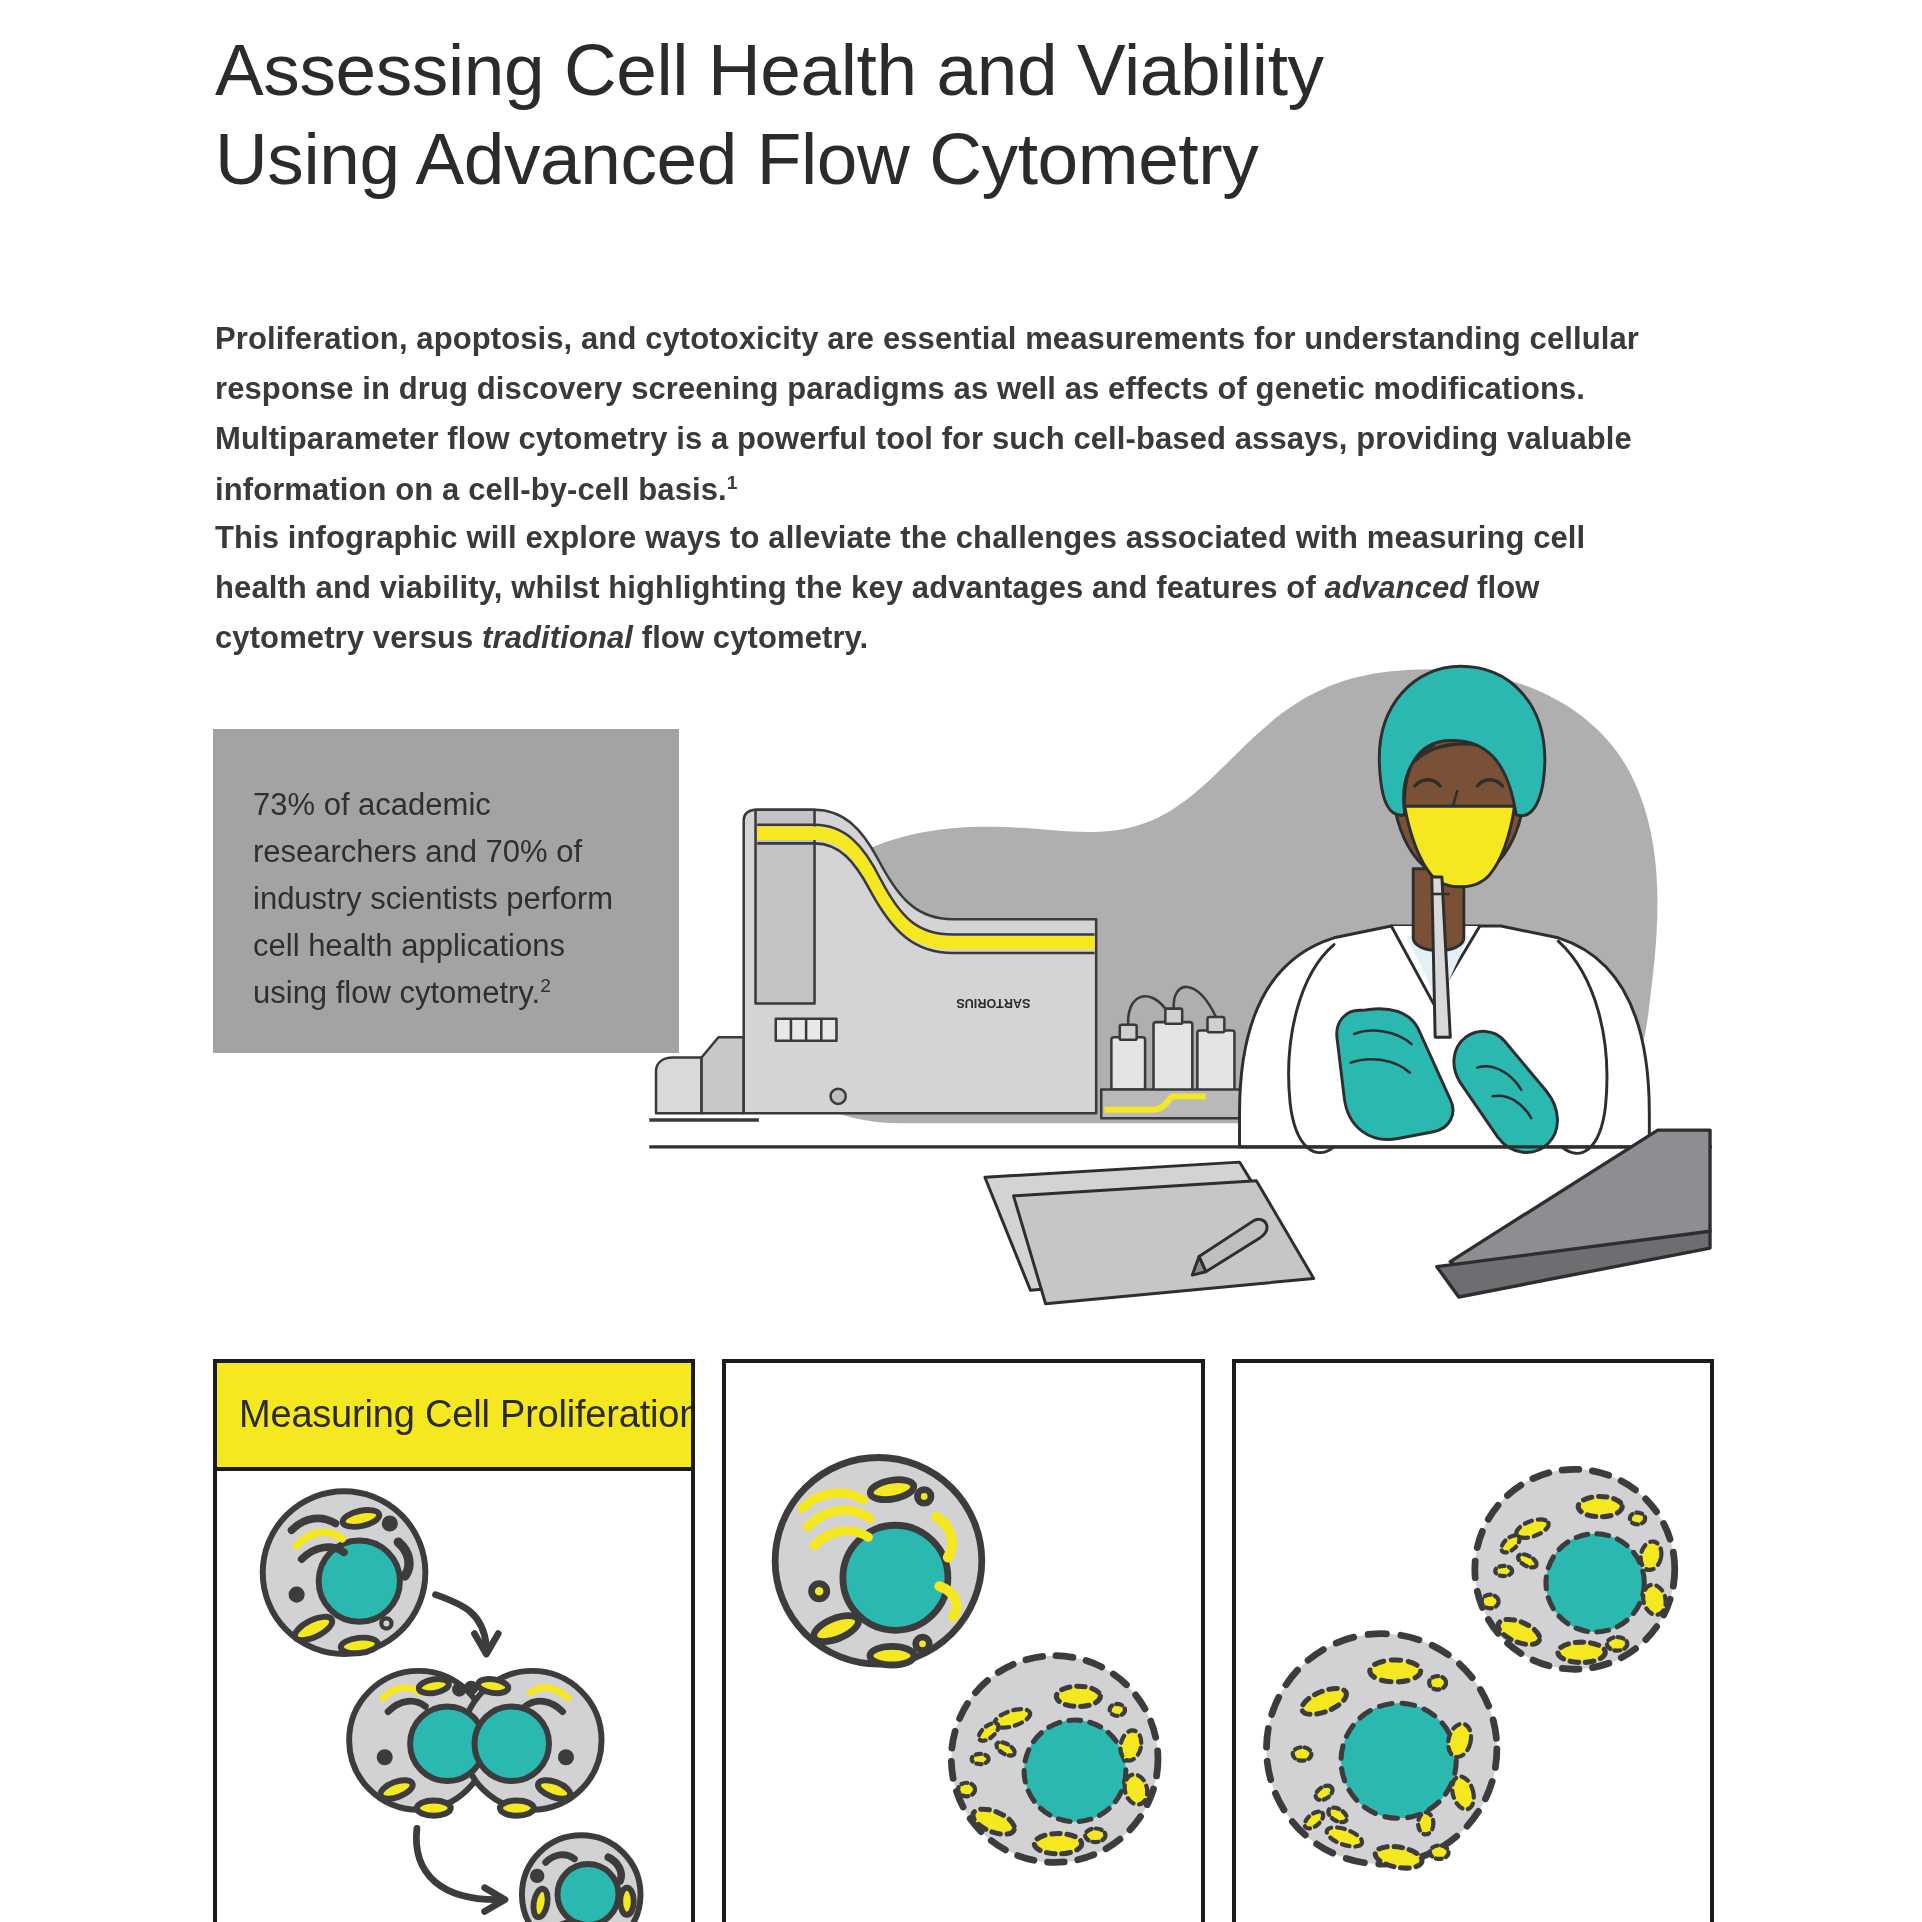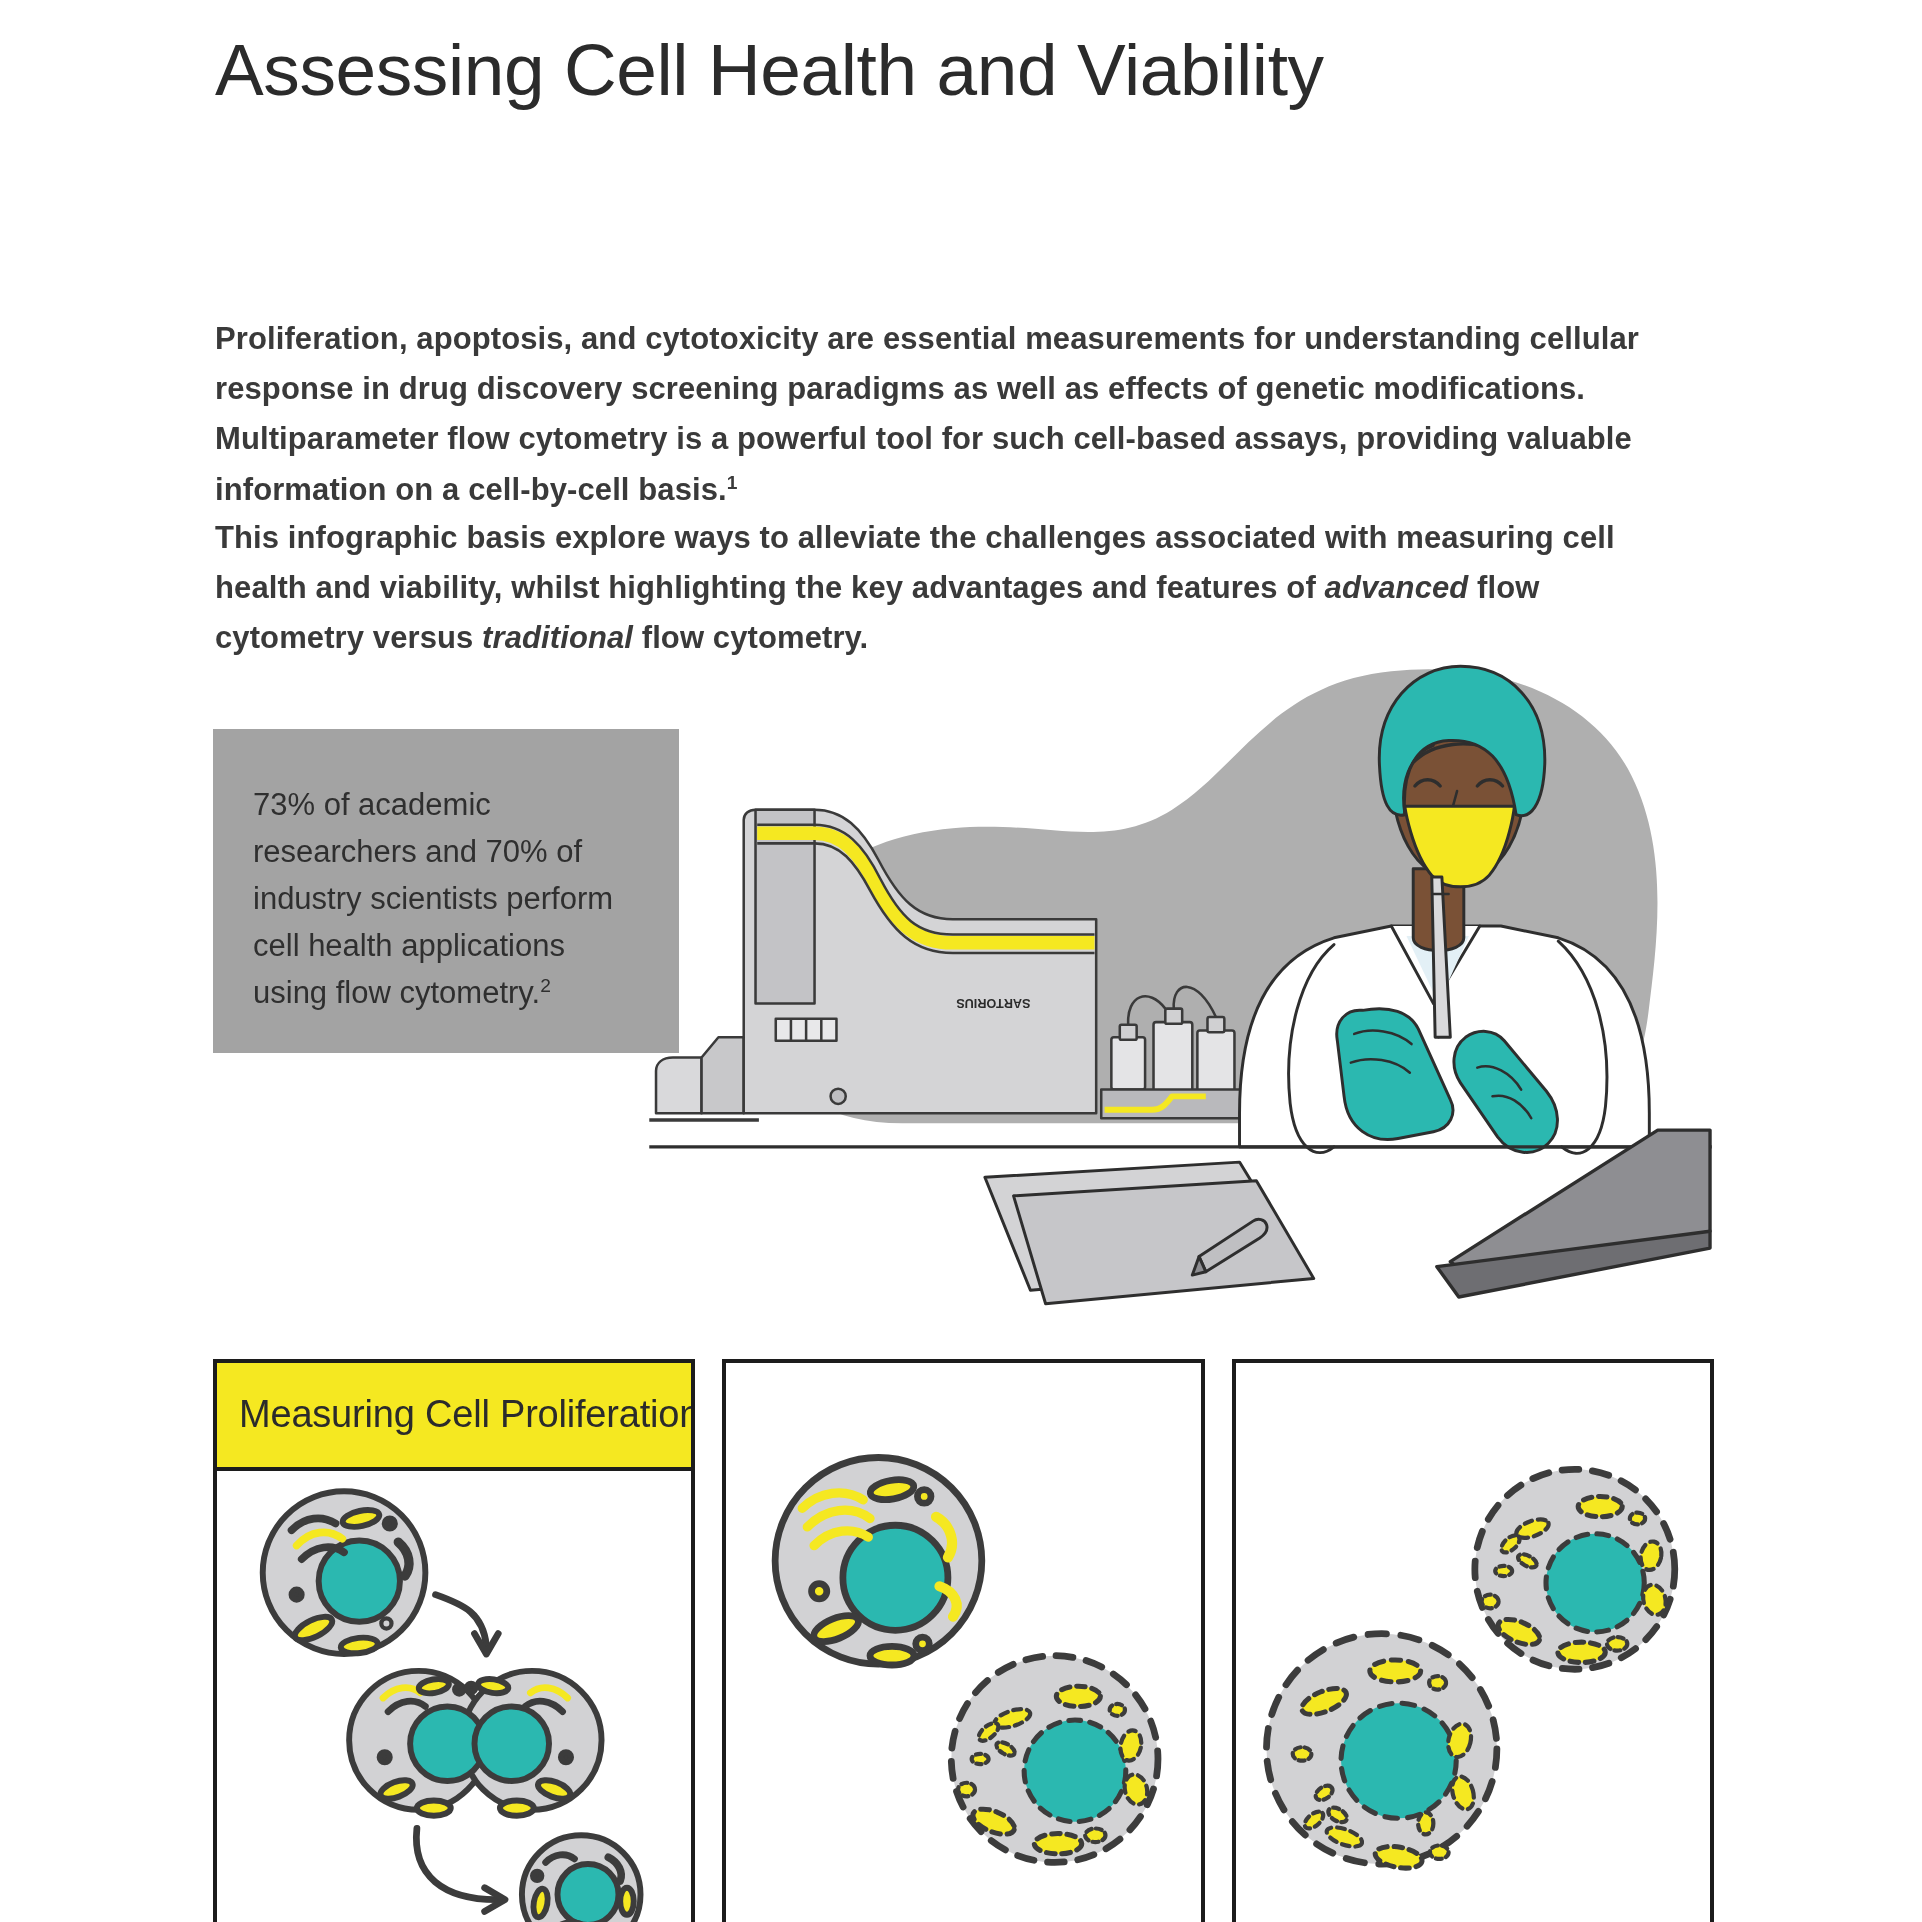--- a/index.html
+++ b/index.html
@@ -72,25 +72,26 @@
   .card-body { flex: 1 1 auto; position: relative; background:#fff; }
   .card-body svg { display:block; width:100%; height:100%; }
 </style>
 </head>
 <body>
 
 <div class="page">
 
   <h1 class="title">
     <span class="l1">Assessing Cell Health and Viability</span>
+    <span class="l2">Using Advanced Flow Cytometry</span>
   </h1>
 
   <p class="para" id="para1"><span>Proliferation, apoptosis, and cytotoxicity are essential measurements for understanding cellular response in drug discovery screening paradigms as well as effects of genetic modifications. Multiparameter flow cytometry is a powerful tool for such cell-based assays, providing valuable information on a cell-by-cell basis.</span><sup>1</sup></p>
 
-  <p class="para" id="para2"><span>This infographic basis explore ways to alleviate the challenges associated with measuring cell health and viability, whilst highlighting the key advantages and features of </span><i>advanced</i><span> flow cytometry versus </span><i>traditional</i><span> flow cytometry.</span></p>
+  <p class="para" id="para2"><span>This infographic will explore ways to alleviate the challenges associated with measuring cell health and viability, whilst highlighting the key advantages and features of </span><i>advanced</i><span> flow cytometry versus </span><i>traditional</i><span> flow cytometry.</span></p>
 
   <div class="stat-box">
     <div class="stat-text"><span>73% of academic researchers and 70% of industry scientists perform cell health applications using flow cytometry.</span><sup>2</sup></div>
   </div>
 
   <div class="illus">
     <svg viewBox="0 0 1260 810" xmlns="http://www.w3.org/2000/svg">
       <defs>
         <clipPath id="coatClip">
             <rect x="0" y="0" width="1260" height="810"></rect>

